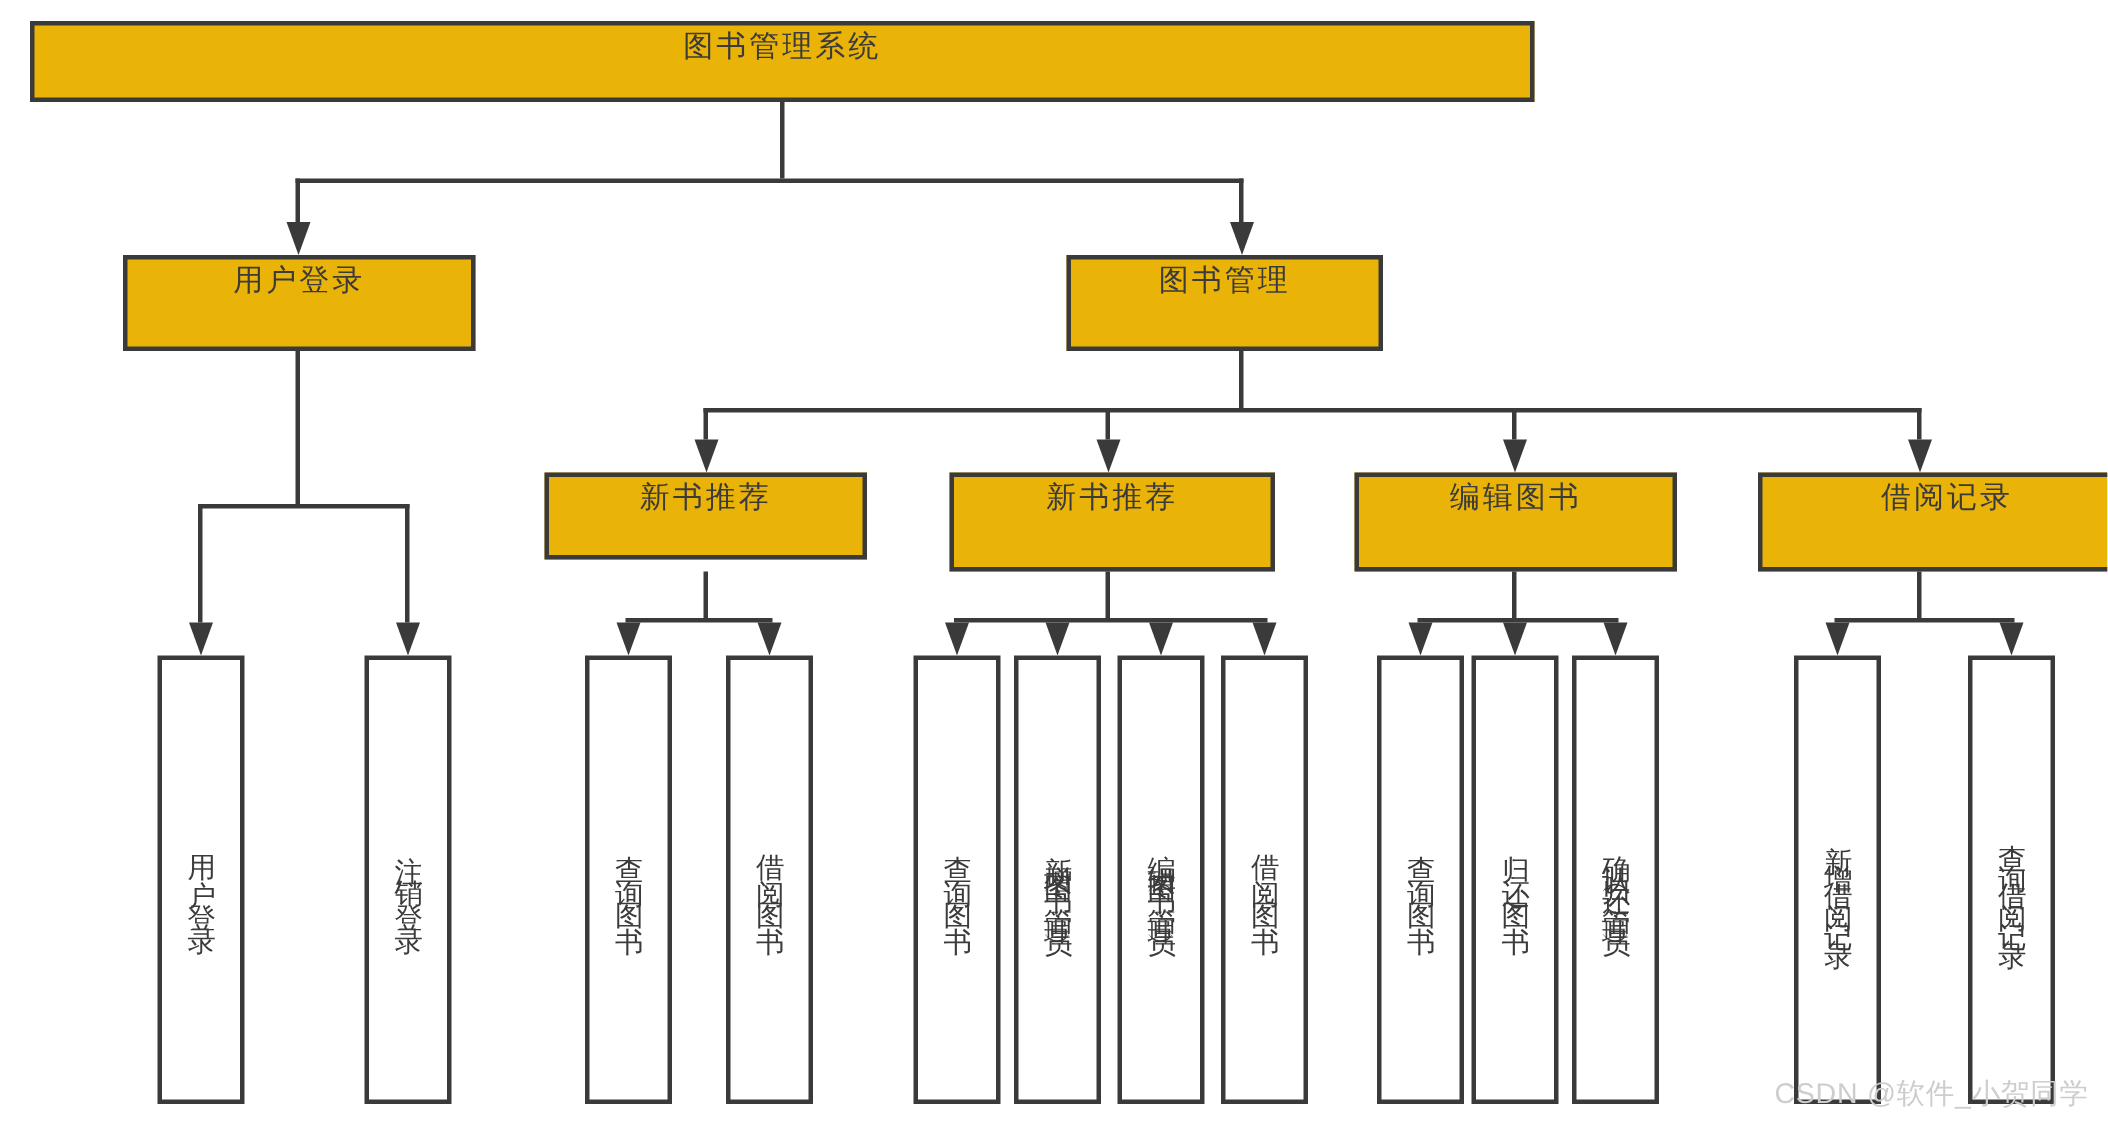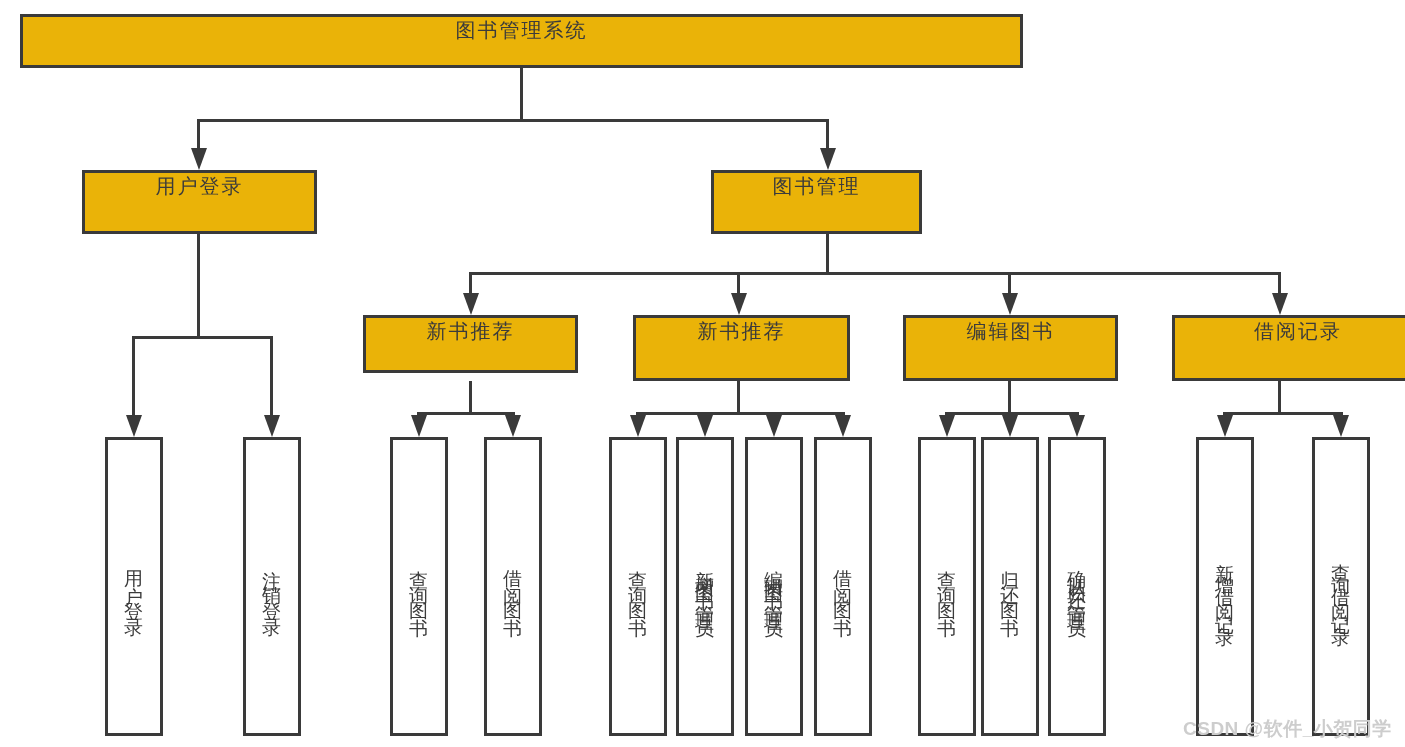--- a/index.html
+++ b/index.html
@@ -30,21 +30,21 @@
   .vl{position:absolute;width:3px;background:#3a3a3a;}
   .hl{position:absolute;height:3px;background:#3a3a3a;}
   
   .arrow{
     position:absolute;width:0;height:0;
     border-left:8px solid transparent;border-right:8px solid transparent;
     border-top:22px solid #3a3a3a;
   }
   .watermark{
     position:absolute;left:1183px;top:716px;z-index:5;
-    font-size:19px;color:#cdcdcd;letter-spacing:0.5px;white-space:nowrap;font-weight:bold;
+    font-size:19px;color:#cdcdcd;letter-spacing:0.5px;white-space:nowrap;
   }
 </style>
 </head>
 <body>
 
 <div class="canvas">
 
   <div class="hbox" style="left:20px;top:14px;width:1003px;height:54px">
     <span>图书管理系统</span>
   </div>

